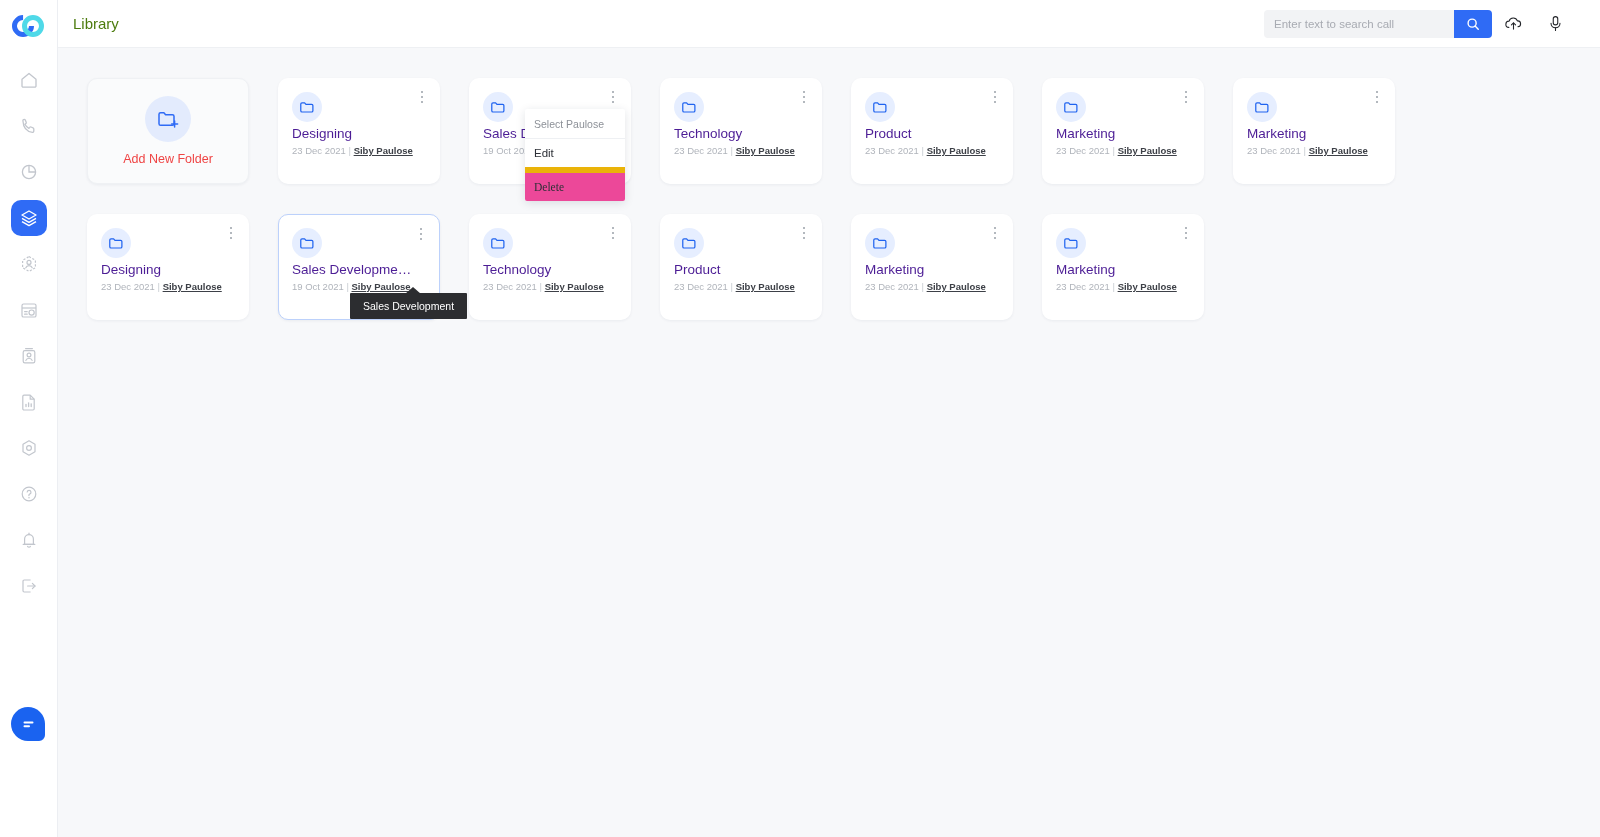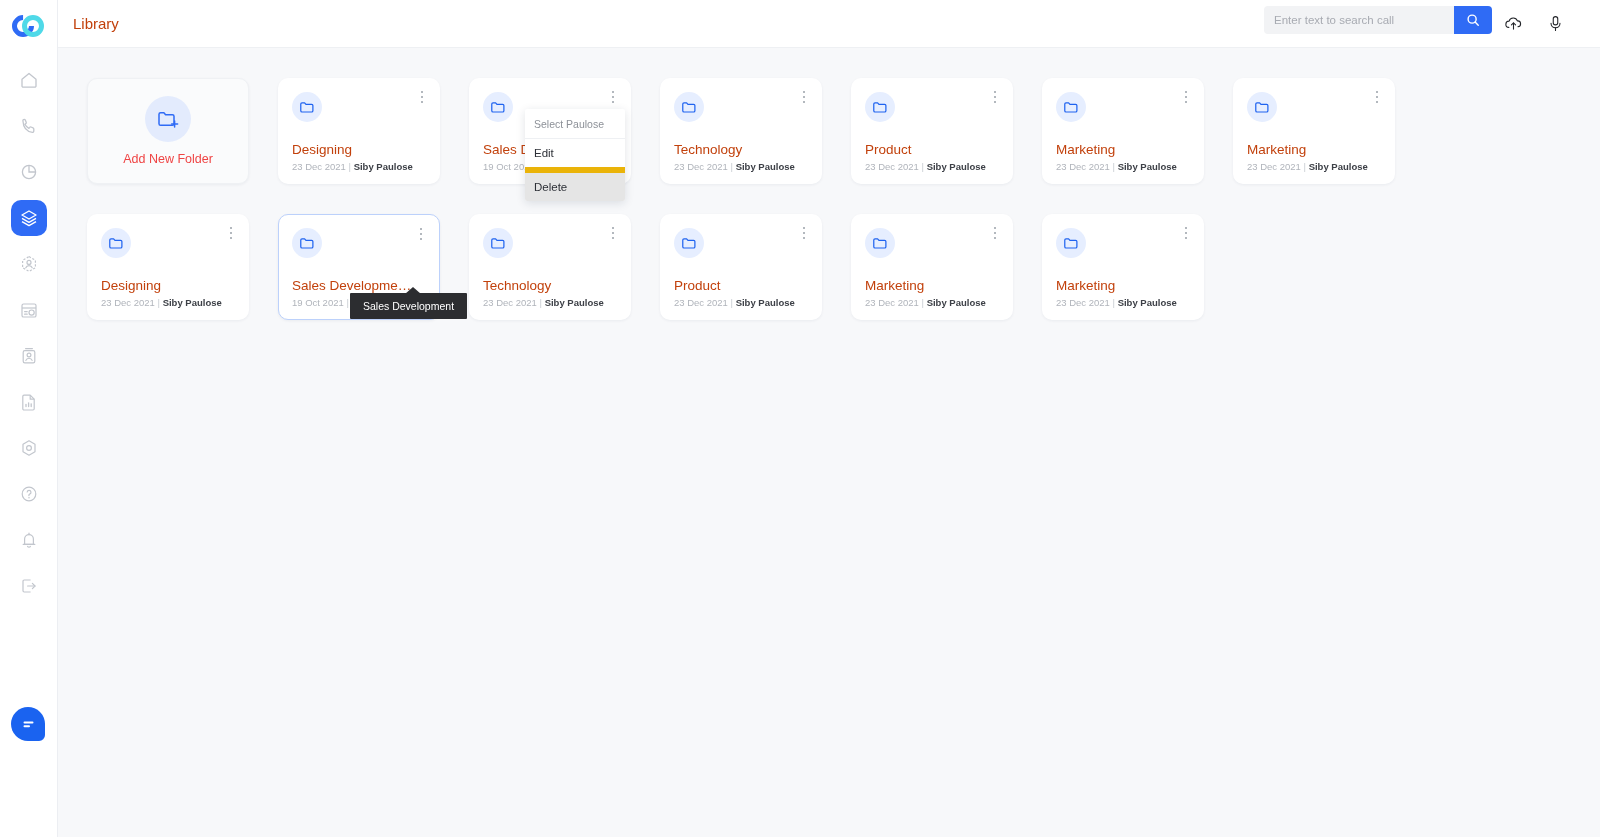--- a/index.html
+++ b/index.html
@@ -44,24 +44,24 @@
     cursor: pointer;
   }
 
   
   #header {
     position: absolute; left: 58px; top: 0; right: 0; height: 48px;
     background: #ffffff; border-bottom: 1px solid #eef0f3;
     display: flex; align-items: center;
   }
   #page-title {
-    margin-left: 15px; font-size: 15px; color: #c2410c; font-weight: 400;
+    margin-left: 15px; font-size: 15px; color: #4d7c0f; font-weight: 400;
   }
   #header-right {
-    margin-left: auto; display: flex; align-items: flex-start; gap: 0;
+    margin-left: auto; display: flex; align-items: center; gap: 0;
     padding-right: 24px;
   }
   #search-wrap { display: flex; align-items: center; height: 28px; }
   #search-input {
     width: 190px; height: 28px;
     background: #f2f3f5; border: none; outline: none;
     border-radius: 4px 0 0 4px;
     padding: 0 10px; font-size: 11.5px; color: #3c3f45;
     font-family: "Liberation Sans", sans-serif;
   }
@@ -111,30 +111,30 @@
     display: flex; align-items: center; justify-content: center;
   }
   .badge-lg {
     width: 46px; height: 46px; border-radius: 50%;
     background: #e3ebfd;
     display: flex; align-items: center; justify-content: center;
     margin-bottom: 10px;
   }
   .add-label { font-size: 12.5px; color: #ef4444; }
   .card-title {
-    margin-top: 20px;
-    font-size: 13.5px; color: #c2410c; font-weight: 400;
+    margin-top: 4px;
+    font-size: 13.5px; color: #4c1d95; font-weight: 400;
     white-space: nowrap; overflow: hidden;
   }
   .card-meta {
     margin-top: 4px; font-size: 9.5px; white-space: nowrap;
   }
   .meta-date { color: #b0b4bb; }
   .meta-sep  { color: #c9ccd2; }
-  .meta-user { color: #3d4047; font-weight: bold; }
+  .meta-user { color: #3d4047; font-weight: bold; text-decoration: underline; }
   .dots {
     position: absolute; right: 11px; top: 11px;
     width: 14px; height: 16px; cursor: pointer;
     display: flex; flex-direction: column; align-items: center; justify-content: center; gap: 2.5px;
   }
   .dots i { display: block; width: 2.6px; height: 2.6px; border-radius: 50%; background: #9aa0a8; }
 
   
   #dropdown {
     position: absolute; left: 467px; top: 61px;
@@ -147,21 +147,21 @@
   }
   .menu-head {
     font-size: 10.5px; color: #8d9198; padding: 9px 9px 8px 9px;
     border-bottom: 1px solid #eef0f3;
   }
   .menu-item {
     font-size: 11.5px; color: #2d3037; padding: 8px 9px;
     cursor: pointer; border-bottom: 6px solid #eab308;
   }
   .menu-item:last-child { border-bottom: none; }
-  .menu-item.hover { background: #e5e5e5; }
+  .menu-item.hover { background: #ec4899; font-family: Liberation Serif, serif; }
 
   
   #tooltip {
     position: absolute; left: 292px; top: 245px;
     background: #2c2d30; color: #ffffff;
     font-size: 10.5px;
     padding: 7px 13px; border-radius: 1px;
     white-space: nowrap; z-index: 50;
   }
   #tooltip:after {

